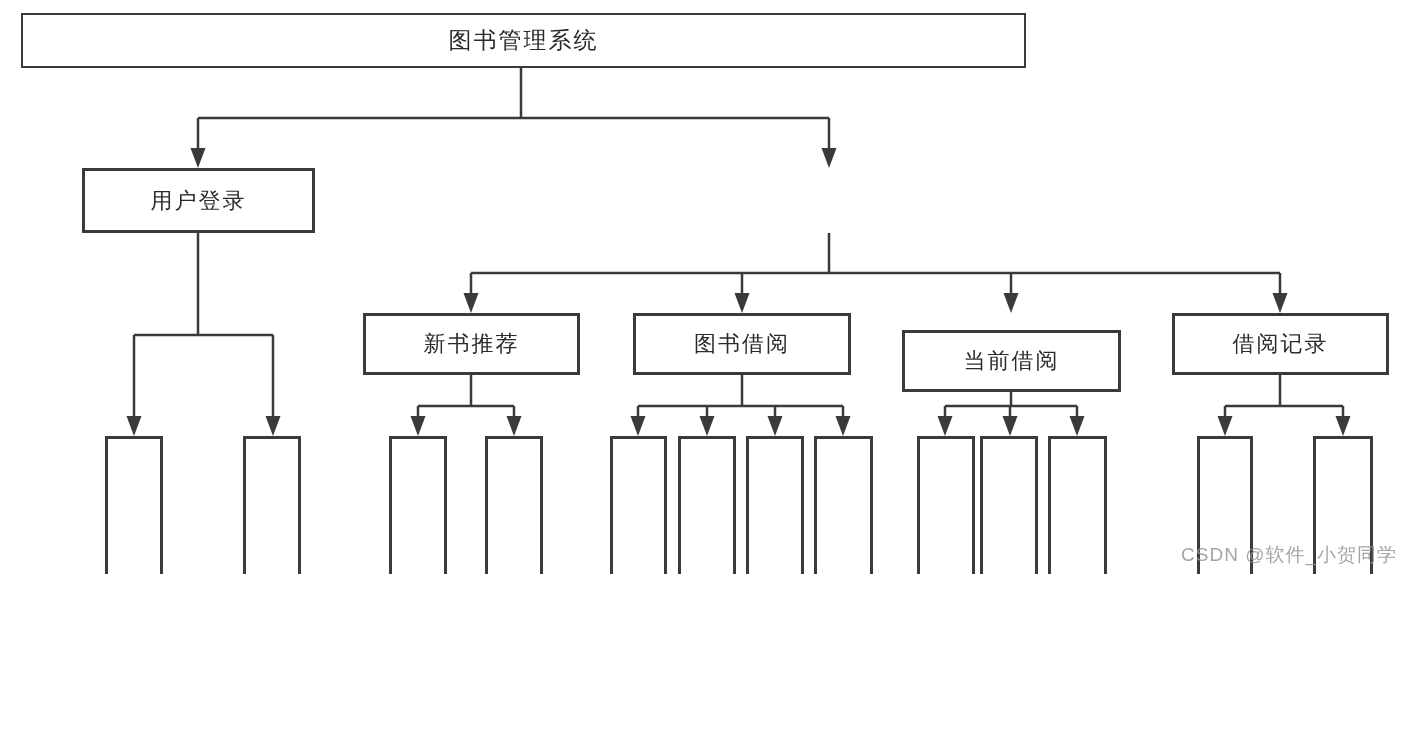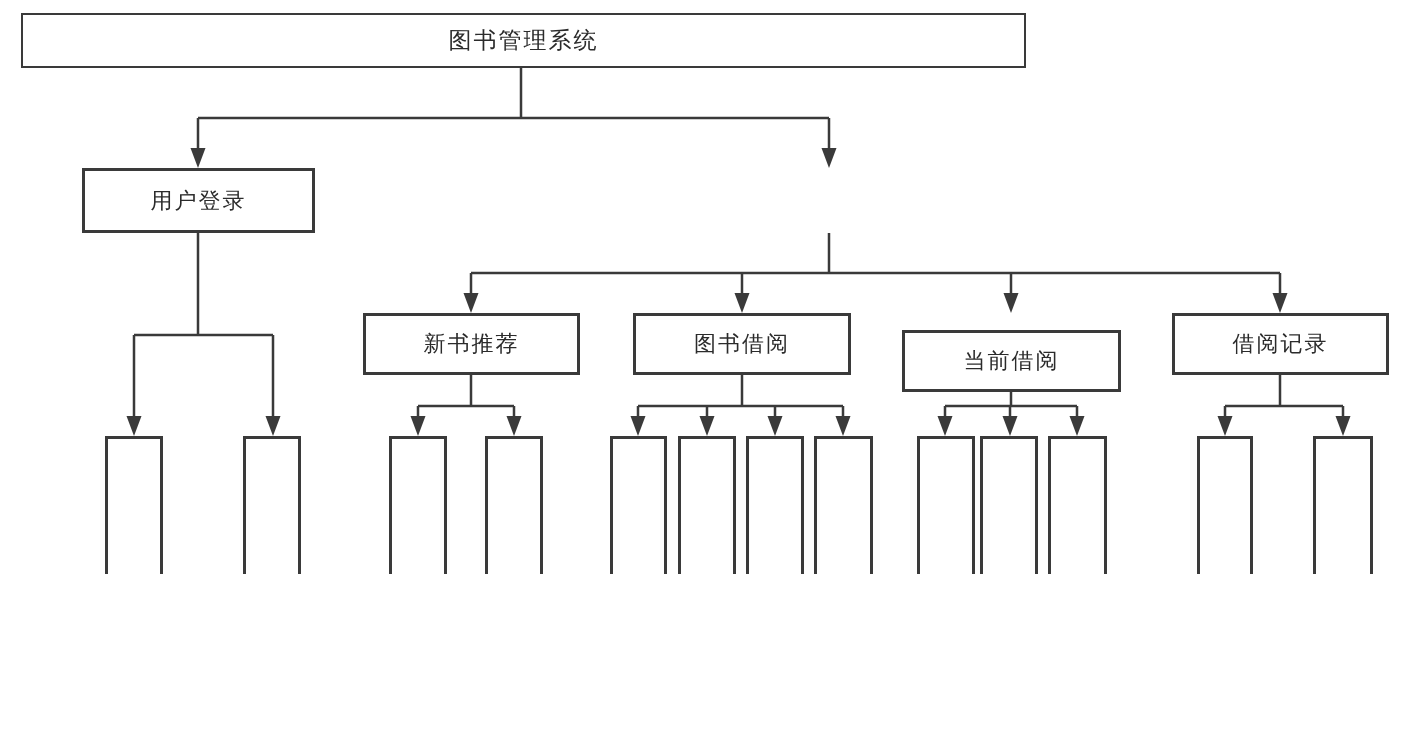--- a/index.html
+++ b/index.html
@@ -175,14 +175,15 @@
     <span class="vtext">确认归还（管理员）</span>
   </div>
 
   <div class="node leaf" style="left:1197px;width:56px">
     <span class="vtext">新增借阅记录</span>
   </div>
   <div class="node leaf" style="left:1313px;width:60px">
     <span class="vtext">查询借阅记录</span>
   </div>
 
+  <div class="watermark">CSDN @软件_小贺同学</div>
 
 </div>
 
 </body></html>

